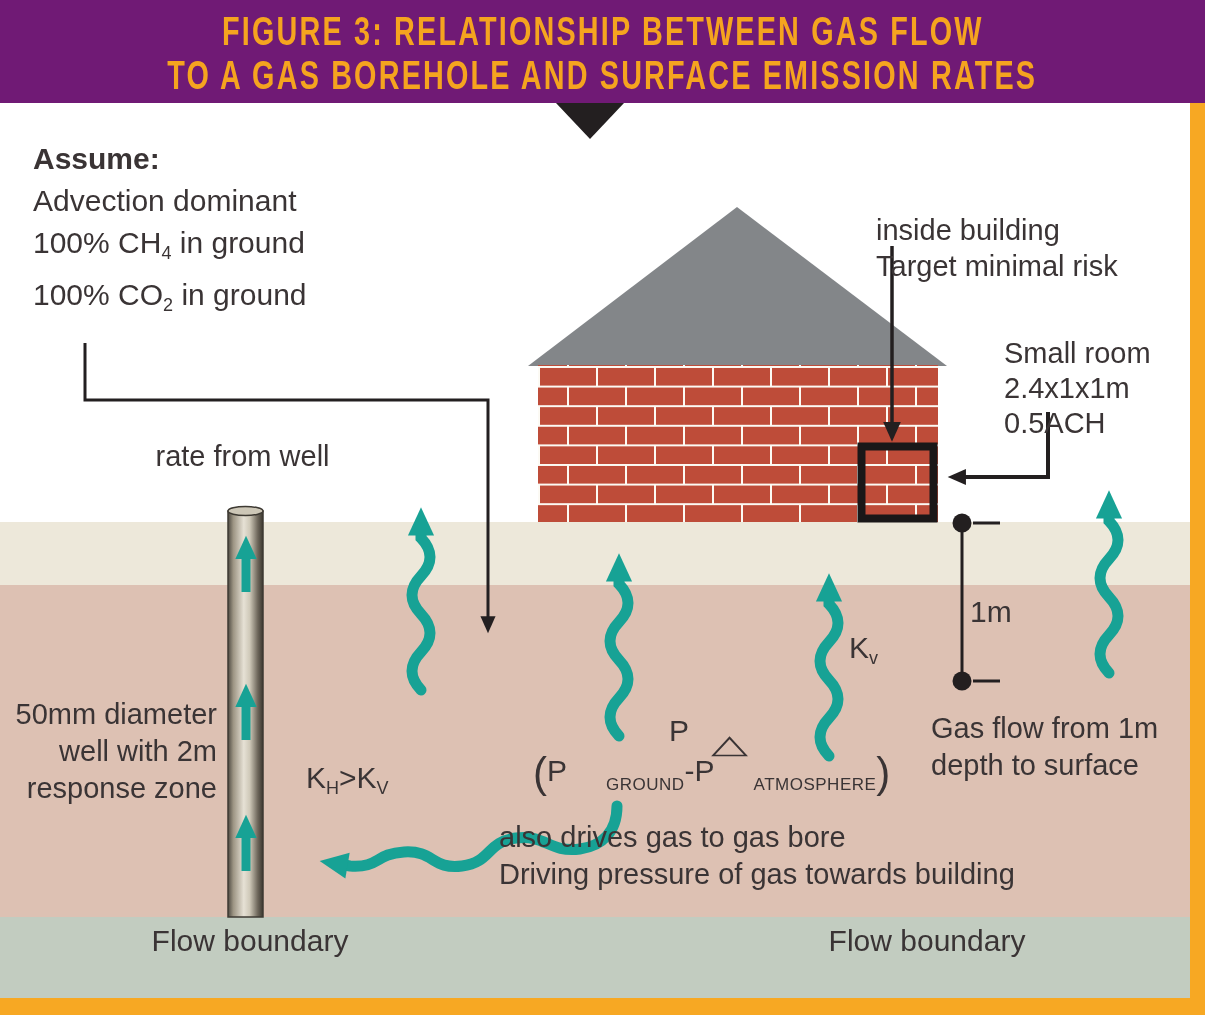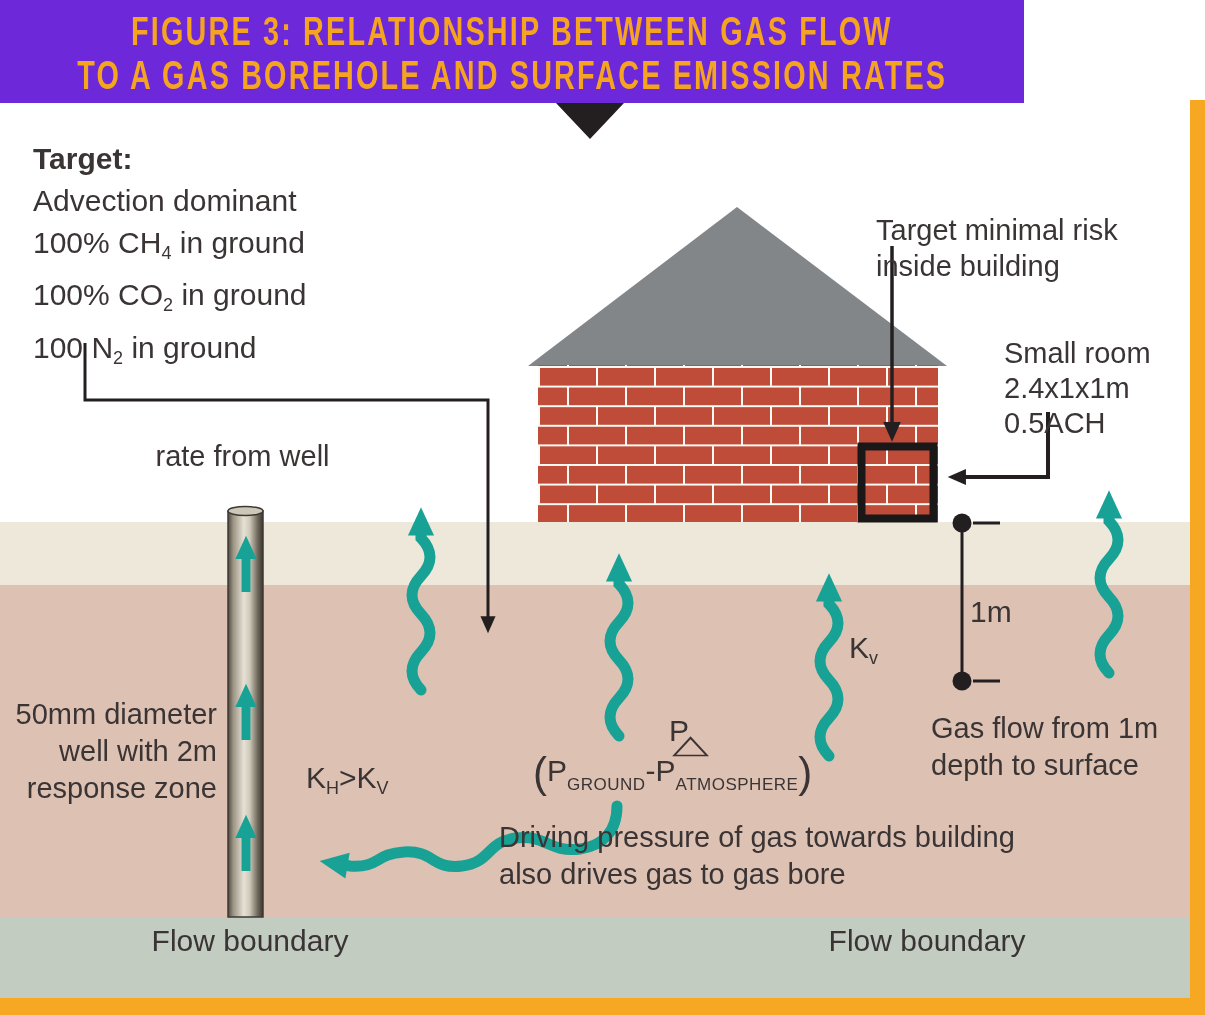--- a/index.html
+++ b/index.html
@@ -1,19 +1,19 @@
 <!DOCTYPE html>
 <html><head>
 <meta charset="utf-8">
 <style>
   html,body{margin:0;padding:0;background:#fff;}
   .canvas{position:relative;width:1205px;height:1015px;overflow:hidden;background:#ffffff;
           font-family:"Liberation Sans",sans-serif;}
   
-  .header{position:absolute;left:0;top:0;width:1024px;height:103px;background:#6d28d9;z-index:6;
+  .header{position:absolute;left:0;top:0;width:1205px;height:103px;background:#701a75;z-index:6;
           display:flex;flex-direction:column;justify-content:center;align-items:center;padding-top:2px;box-sizing:border-box;}
   .title-line{display:block;white-space:nowrap;color:#F5A41F;font-weight:bold;font-size:40px;
           line-height:44px;letter-spacing:3px;transform:scale(0.72,1);transform-origin:50% 50%;}
   .header-notch{position:absolute;left:556px;top:103px;width:0;height:0;z-index:6;
           border-left:34px solid transparent;border-right:34px solid transparent;border-top:36px solid #231F20;}
   
   .strip{position:absolute;left:0;}
   .surface{top:522px;width:1190px;height:63px;background:#EDE8DA;}
   .ground{top:585px;width:1190px;height:332px;background:#DDC1B3;}
   .boundary{top:917px;width:1190px;height:81px;background:#C2CCC0;}
@@ -35,21 +35,21 @@
   .onem{left:970px;top:593px;font-size:30px;}
   .gasflow{left:931px;top:694px;line-height:37px;margin-top:16px;}
   .driving{left:499px;top:819px;line-height:37px;}
   .fbl{top:922px;width:200px;text-align:center;font-size:30px;}
   .fb-left{left:150px;}
   .fb-right{left:827px;}
   
   .formula{left:533px;top:714px;font-size:30px;}
   .fp{position:absolute;left:136px;top:-2px;}
   .frow{position:absolute;left:0;top:38px;white-space:nowrap;}
-  .fsub{font-size:17px;vertical-align:-9px;letter-spacing:0.5px;}
+  .fsub{font-size:17px;vertical-align:-9px;letter-spacing:0.5px;margin-left:39px;}
   .paren{font-size:42px;vertical-align:-6px;}
   .atmwrap{position:relative;}
   .tri{position:absolute;left:-4px;top:-36px;font-size:42px;transform:scale(1.15,0.62);
        transform-origin:0 100%;color:#3A3435;}
 </style>
 </head>
 <body>
 
 <div class="canvas">
 
@@ -128,34 +128,33 @@
     </g>
   </svg>
 
   <div class="header">
     <span class="title-line">FIGURE 3: RELATIONSHIP BETWEEN GAS FLOW</span>
     <span class="title-line">TO A GAS BOREHOLE AND SURFACE EMISSION RATES</span>
   </div>
   <div class="header-notch"></div>
 
   <div class="lbl assume">
-    <div class="hd">Target:</div>
+    <div class="hd">Assume:</div>
     <div>Advection dominant</div>
     <div><span>100% CH</span><sub>4</sub><span> in ground</span></div>
     <div><span>100% CO</span><sub>2</sub><span> in ground</span></div>
-    <div><span>100 N</span><sub>2</sub><span> in ground</span></div>
   </div>
 
   <div class="lbl limiting">
     <div>rate from well</div>
   </div>
 
   <div class="lbl target">
+    <div>inside building</div>
     <div>Target minimal risk</div>
-    <div>inside building</div>
   </div>
 
   <div class="lbl smallroom">
     <div>Small room</div>
     <div>2.4x1x1m</div>
     <div>0.5ACH</div>
   </div>
 
   <div class="lbl welllbl">
     <div>50mm diameter</div>
@@ -175,20 +174,20 @@
   </div>
 
   <div class="lbl formula">
     <div class="fp">P</div>
     <div class="frow">
       <span class="paren">(</span><span>P</span><sub class="fsub">GROUND</sub><span>-</span><span>P</span><span class="atmwrap"><span class="tri">△</span><sub class="fsub">ATMOSPHERE</sub></span><span class="paren">)</span>
     </div>
   </div>
 
   <div class="lbl driving">
+    <div>also drives gas to gas bore</div>
     <div>Driving pressure of gas towards building</div>
-    <div>also drives gas to gas bore</div>
   </div>
 
   <div class="lbl fbl fb-left">Flow boundary</div>
   <div class="lbl fbl fb-right">Flow boundary</div>
 
 </div>
 
 </body></html>

